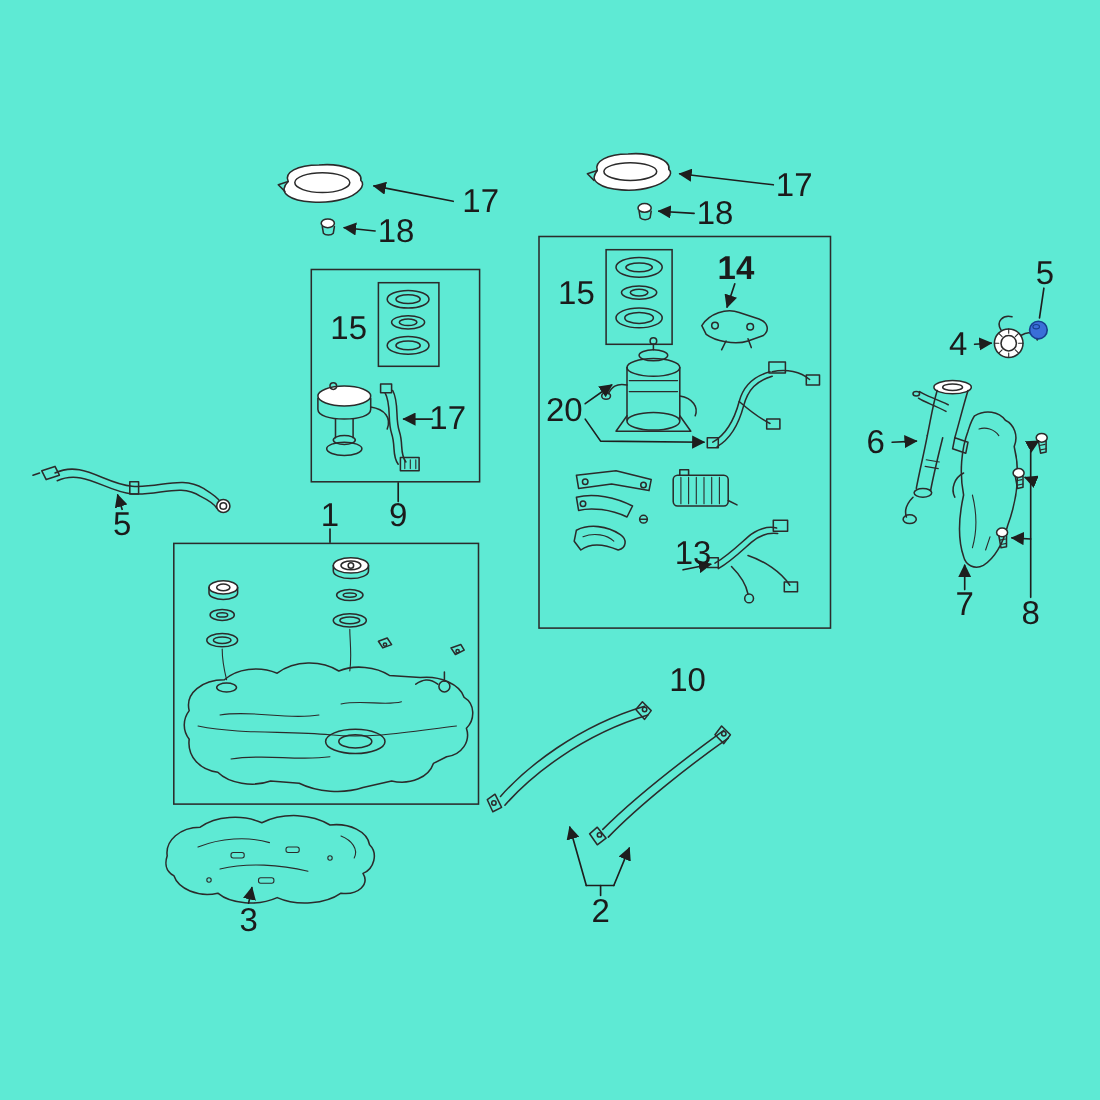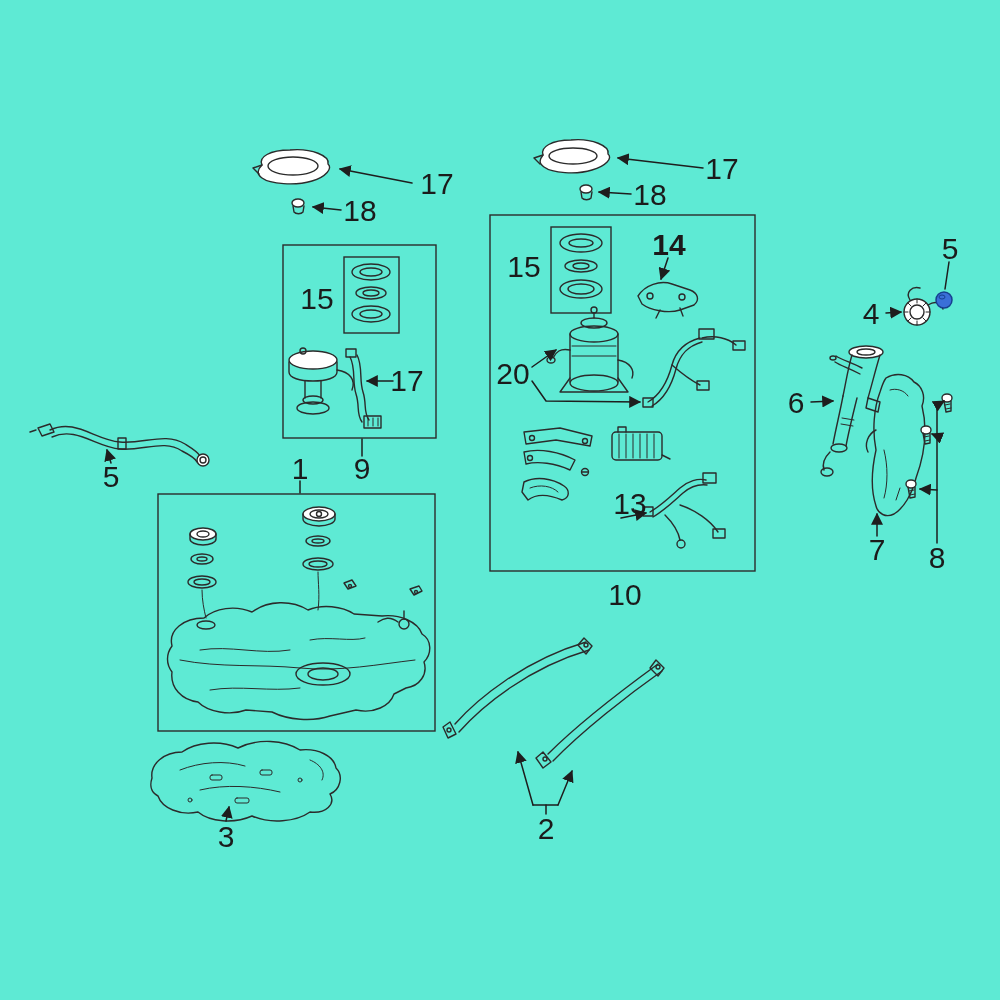--- a/index.html
+++ b/index.html
@@ -318,21 +318,21 @@
 
 <div class="callout" style="left:317px;top:299px;">15</div>
 <div class="callout" style="left:407px;top:381px;">17</div>
 <div class="callout" style="left:300px;top:469px;">1</div>
 <div class="callout" style="left:362px;top:469px;">9</div>
 
 <div class="callout" style="left:524px;top:267px;">15</div>
 <div class="callout" style="left:669px;top:245px;font-weight:bold;">14</div>
 <div class="callout" style="left:513px;top:374px;">20</div>
 <div class="callout" style="left:602px;top:504px;margin-left:28px;">13</div>
-<div class="callout" style="left:625px;top:595px;">10</div>
+<div class="callout" style="left:625px;top:619px;">10</div>
 
 <div class="callout" style="left:950px;top:249px;">5</div>
 <div class="callout" style="left:871px;top:314px;">4</div>
 <div class="callout" style="left:796px;top:403px;">6</div>
 <div class="callout" style="left:877px;top:550px;">7</div>
 <div class="callout" style="left:937px;top:558px;">8</div>
 
 <div class="callout" style="left:111px;top:477px;">5</div>
 <div class="callout" style="left:546px;top:829px;">2</div>
 <div class="callout" style="left:226px;top:837px;">3</div>

